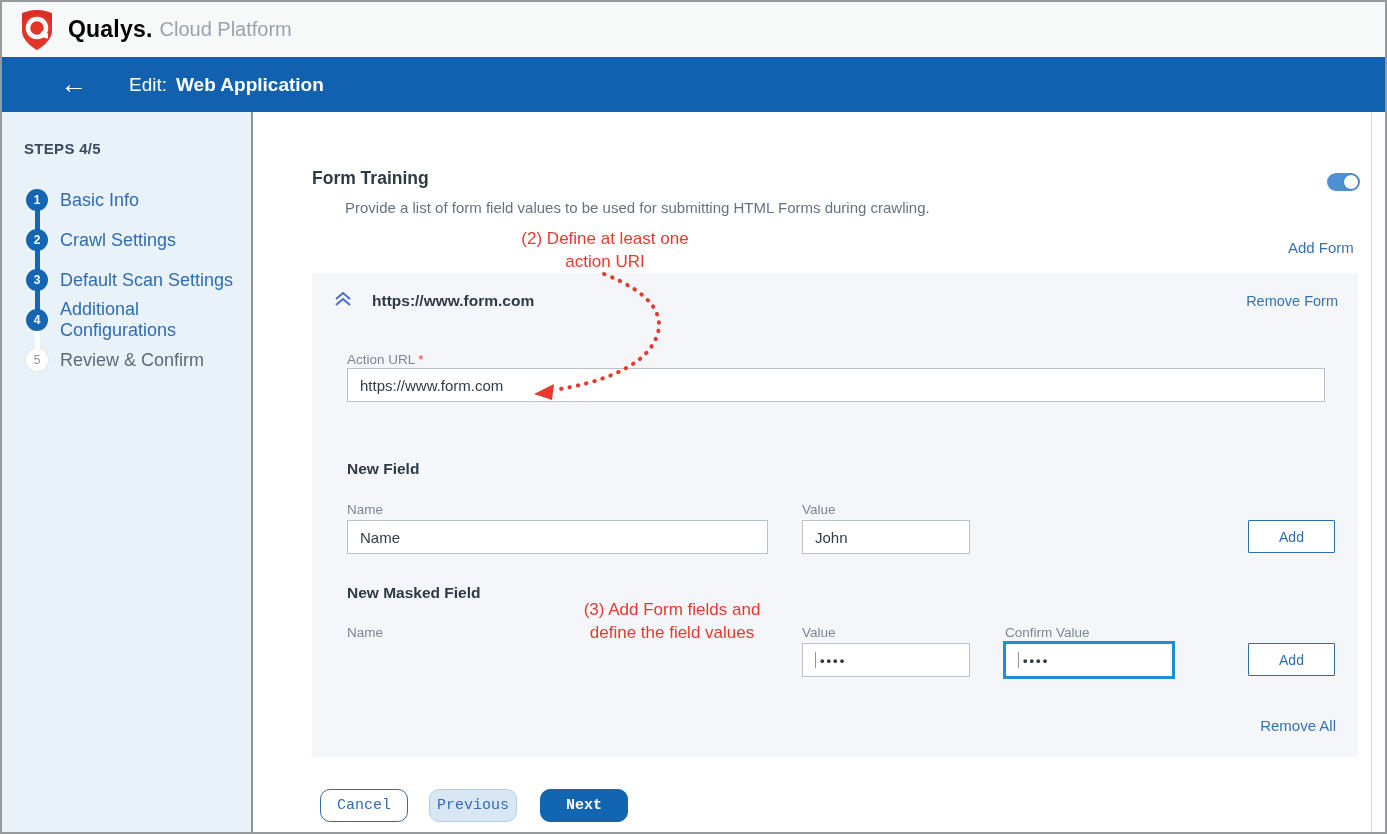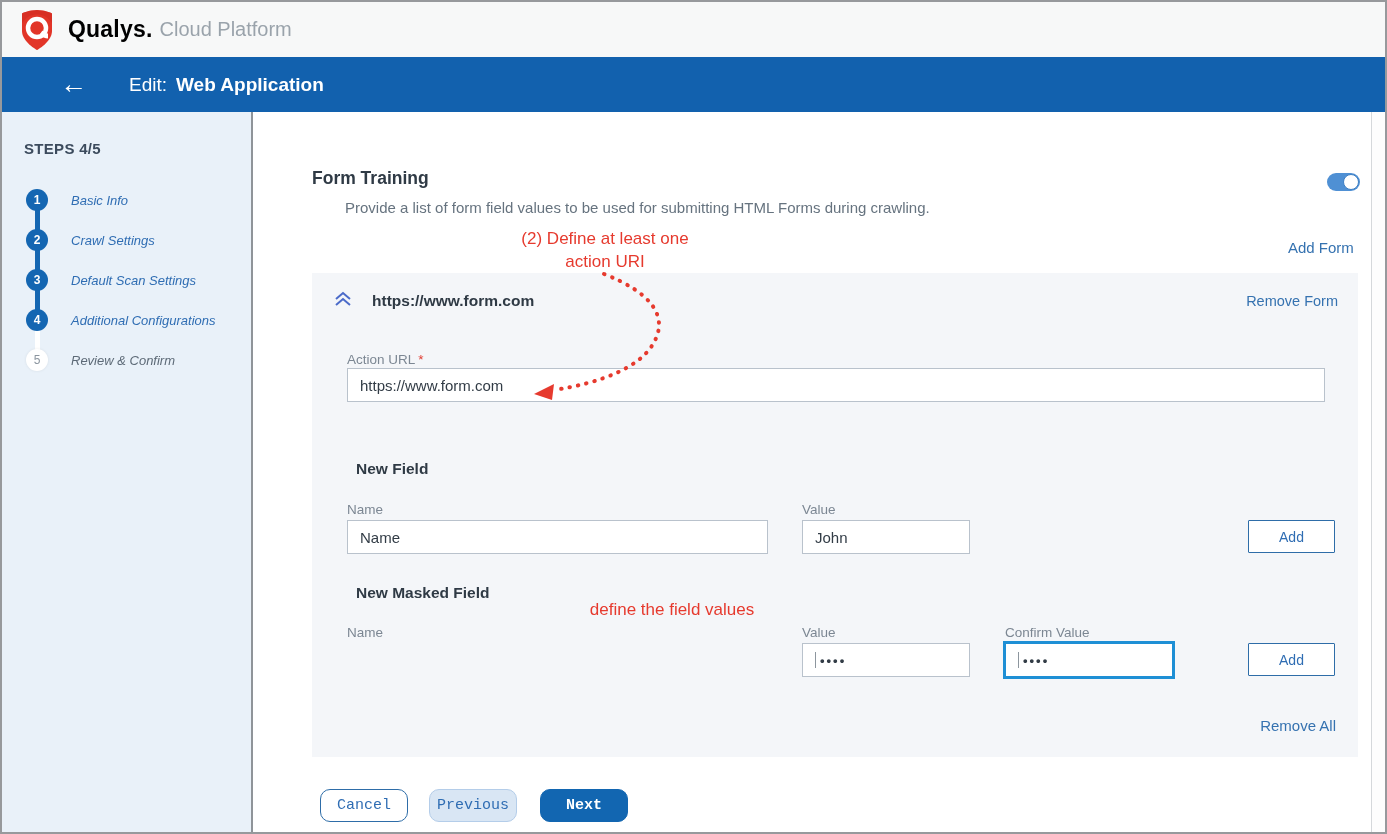--- a/index.html
+++ b/index.html
@@ -21,21 +21,21 @@
   
   .sidebar { position:absolute; left:0; top:110px; width:251px; height:724px; background:#e9f1f9; border-right:2px solid #8f9499; }
   .steps-label { position:absolute; left:22px; top:28px; font-size:15px; font-weight:600; color:#3c4b5d; letter-spacing:0.3px; }
   .stepper { position:absolute; left:24px; top:68px; width:210px; }
   .step-line { position:absolute; left:8.5px; width:5px; }
   .step-line.blue { top:20px; height:120px; background:#1466b2; }
   .step-line.white { top:140px; height:40px; background:#ffffff; }
   .step-row { position:relative; height:40px; display:flex; align-items:center; }
   .step-circle { width:22px; height:22px; border-radius:50%; background:#1466b2; color:#fff; font-size:12px; font-weight:700; display:flex; align-items:center; justify-content:center; z-index:2; flex:0 0 auto; }
   .step-row.todo .step-circle { background:#ffffff; color:#8b959f; font-weight:400; box-shadow:0 0 3px rgba(0,0,0,0.08); }
-  .step-label { margin-left:23px; font-size:13px; color:#2f6db3; cursor:pointer;font-style:italic; }
+  .step-label { margin-left:12px; font-size:18px; color:#2f6db3; cursor:pointer; }
   .step-row.todo .step-label { color:#5d6a77; }
 
   
   .main { position:absolute; left:253px; top:110px; width:1120px; height:724px; background:#ffffff; }
   .scroll-track { position:absolute; right:0; top:110px; width:14px; height:724px; background:#fdfdfd; border-left:1px solid #d5d8db; }
 
   .section-title { position:absolute; left:57px; top:56px; font-size:17.5px; font-weight:600; color:#2f3a45; }
   .section-desc { position:absolute; left:57px; top:87px; font-size:15px; color:#66737f;margin-left:33px; }
 
   .toggle { position:absolute; left:1072px; top:61px; width:33px; height:18px; background:#4f90d4; border-radius:10px; cursor:pointer; }
@@ -56,21 +56,21 @@
   .remove-form-link { position:absolute; right:20px; top:20px; }
 
   .field-label { position:absolute; font-size:13.5px; color:#7c8793; }
   .req { color:#e03c31; margin-left:3px; }
 
   .tinput { position:absolute; height:34px; background:#ffffff; border:1px solid #b9c2cc; font-family:"Liberation Sans",sans-serif; font-size:15px; color:#323c46; padding:0 12px; }
 
   .action-url-label { left:35px; top:79px; }
   .action-url-input { left:35px; top:95px; width:978px; }
 
-  .group-title { position:absolute; font-size:15.5px; font-weight:700; color:#2f3a45;margin-left:9px; }
+  .group-title { position:absolute; font-size:15.5px; font-weight:700; color:#2f3a45; }
   .nf-title { left:35px; top:290px; top:187px; }
   .nmf-title { left:35px; top:311px; }
 
   .nf-name-label { left:35px; top:229px; }
   .nf-name-input { left:35px; top:247px; width:421px; }
   .nf-value-label { left:490px; top:229px; }
   .nf-value-input { left:490px; top:247px; width:168px; }
   .nf-add-btn { left:936px; top:247px; }
 
   .nmf-name-label { left:35px; top:352px; }
@@ -172,20 +172,21 @@
       <span class="link remove-form-link" style="position:absolute;">Remove Form</span>
 
       <div class="field-label action-url-label">
         <span>Action URL</span><span class="req">*</span>
       </div>
       <input class="tinput action-url-input" value="https://www.form.com" style="">
 
       <div class="group-title nf-title">New Field</div>
 
       <div class="annotation ann-3">
+        <div>(3) Add Form fields and</div>
         <div>define the field values</div>
       </div>
 
       <div class="field-label nf-name-label">Name</div>
       <input class="tinput nf-name-input" value="Name" style="">
       <div class="field-label nf-value-label">Value</div>
       <input class="tinput nf-value-input" value="John" style="">
       <button class="btn nf-add-btn">Add</button>
 
       <div class="group-title nmf-title">New Masked Field</div>

